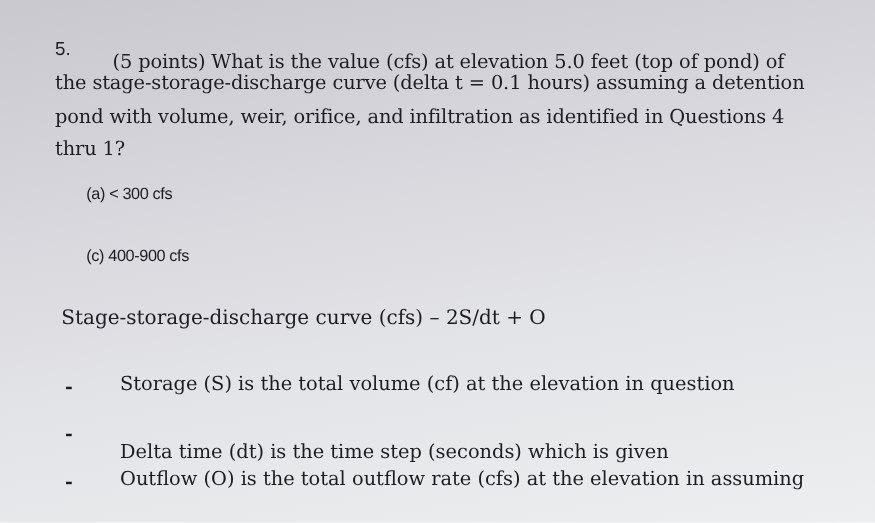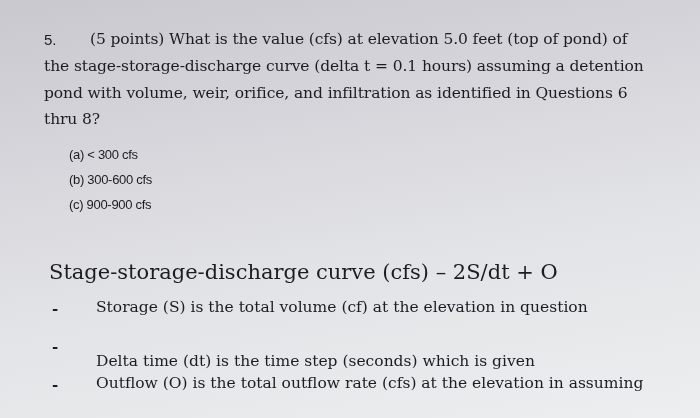--- a/index.html
+++ b/index.html
@@ -37,22 +37,22 @@
       position: absolute;
       left: 69px;
       font-family: "Liberation Sans", sans-serif;
       font-size: 13px;
       letter-spacing: -0.3px;
       white-space: nowrap;
     }
     .formula {
       position: absolute;
       left: 49px;
-      top: 260px;
-      font-size: 21px;
+      top: 244px;
+      font-size: 16px;
       white-space: nowrap;
     }
     .bullet-dash {
       position: absolute;
       left: 52px;
       font-size: 15px;
       font-weight: bold;
     }
     .bullet-text {
       position: absolute;
@@ -61,36 +61,32 @@
       white-space: nowrap;
     }
   </style>
 </head>
 <body>
 
 <div class="page">
 
   <div class="q-number">5.</div>
 
-  <div class="q-line" style="left:90px; top:30px;">(5 points) What is the value (cfs) at elevation 5.0 feet (top of pond) of</div>
+  <div class="q-line" style="left:90px; top:40px;">(5 points) What is the value (cfs) at elevation 5.0 feet (top of pond) of</div>
   <div class="q-line" style="left:44px; top:57px;">the stage-storage-discharge curve (delta t = 0.1 hours) assuming a detention</div>
-  <div class="q-line" style="left:44px; top:84px;">pond with volume, weir, orifice, and infiltration as identified in Questions 6</div>
-  <div class="q-line" style="left:44px; top:110px;">thru 8?</div>
+  <div class="q-line" style="left:44px; top:84px;">pond with volume, weir, orifice, and infiltration as identified in Questions 4</div>
+  <div class="q-line" style="left:44px; top:110px;">thru 1?</div>
 
   <div class="choice" style="top:147px;">
     <span>(a)</span>
     <span>&lt; 300 cfs</span>
   </div>
-  <div class="choice" style="top:172px;">
-    <span>(b)</span>
-    <span>300-600 cfs</span>
-  </div>
   <div class="choice" style="top:197px;">
     <span>(c)</span>
-    <span>900-900 cfs</span>
+    <span>400-900 cfs</span>
   </div>
 
   <div class="formula">Stage-storage-discharge curve (cfs) – 2S/dt + O</div>
 
   <div class="bullet-dash" style="top:300px;">-</div>
   <div class="bullet-text" style="top:298px;">Storage (S) is the total volume (cf) at the elevation in question</div>
 
   <div class="bullet-dash" style="top:338px;">-</div>
   <div class="bullet-text" style="top:336px;margin-top:16px;">Delta time (dt) is the time step (seconds) which is given</div>
 

